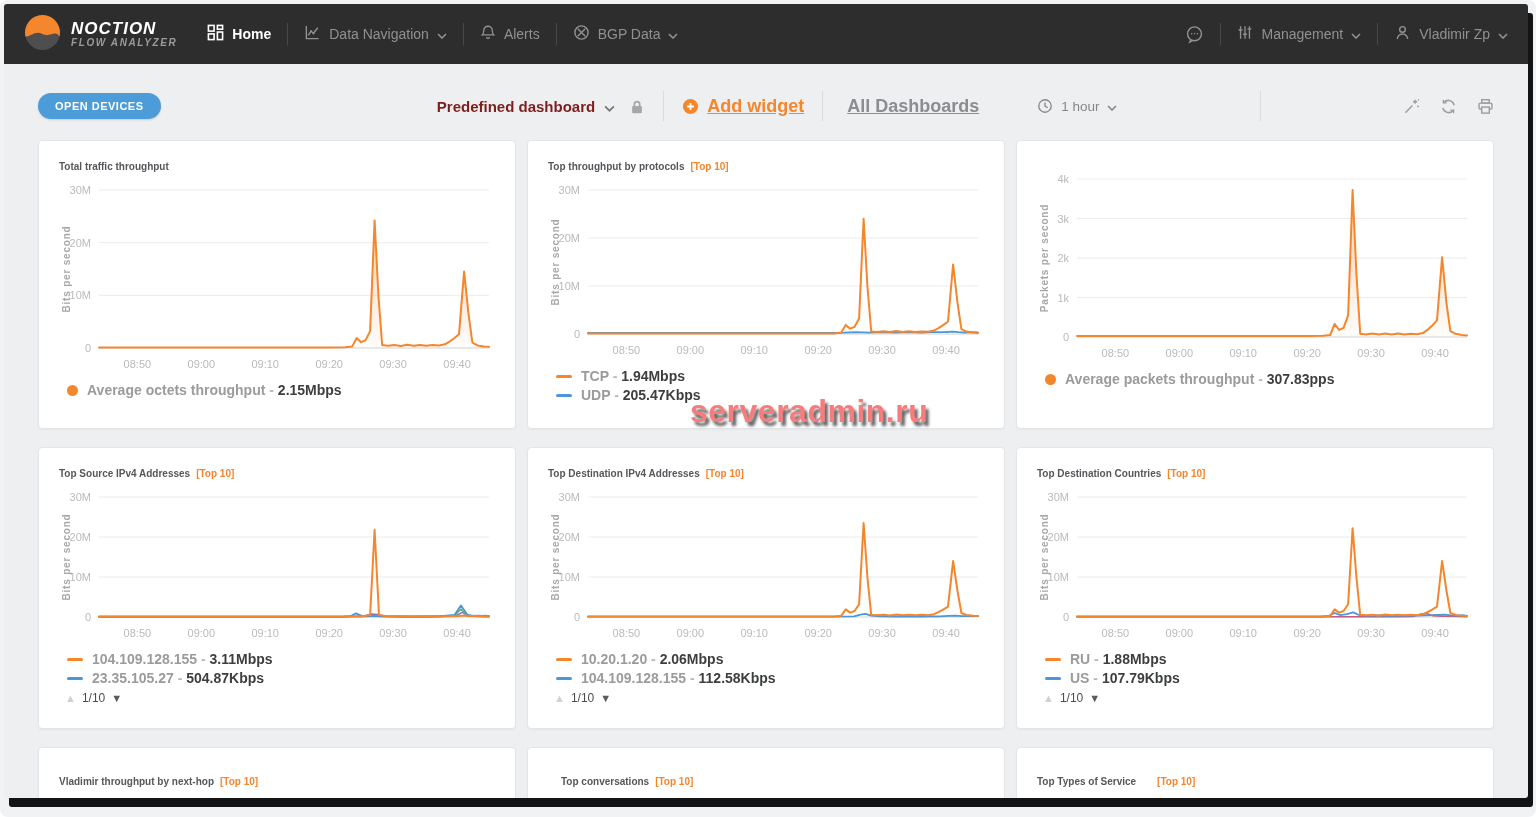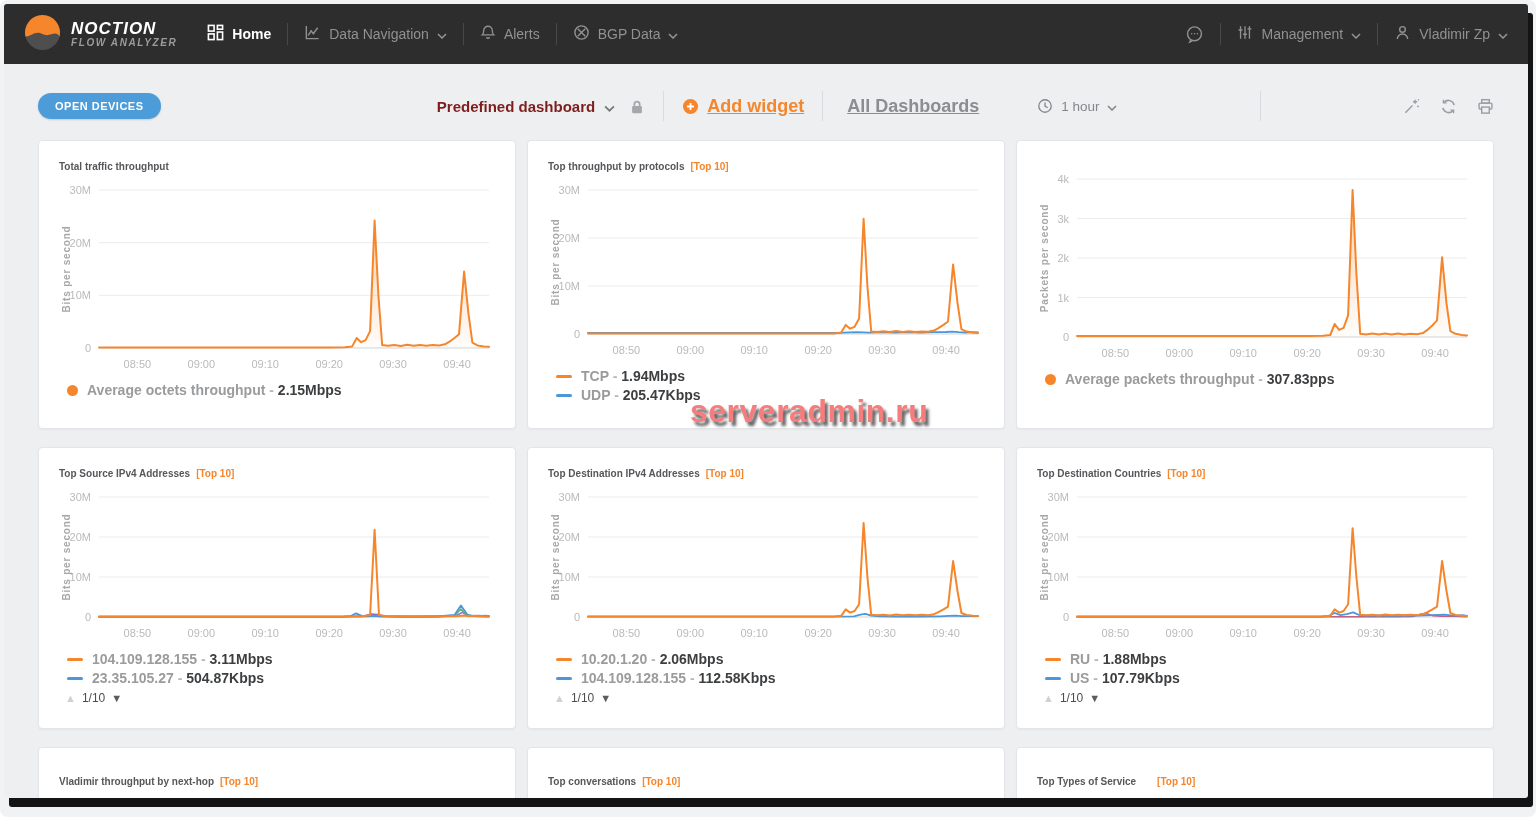--- a/index.html
+++ b/index.html
@@ -497,21 +497,21 @@
     </div>
 
     <div class="grid r3">
       <div class="card">
         <div class="w-title" style="margin-top:8px;">
           <span>Vladimir throughput by next-hop</span>
             <span class="top10">[Top 10]</span>
         </div>
       </div>
       <div class="card">
-        <div class="w-title" style="margin-top:8px;">
+        <div class="w-title" style="margin-top:8px;margin-left:13px;">
           <span>Top conversations</span>
             <span class="top10">[Top 10]</span>
         </div>
       </div>
       <div class="card">
         <div class="w-title" style="margin-top:8px;gap:21px;">
           <span>Top Types of Service</span>
             <span class="top10">[Top 10]</span>
         </div>
       </div>

